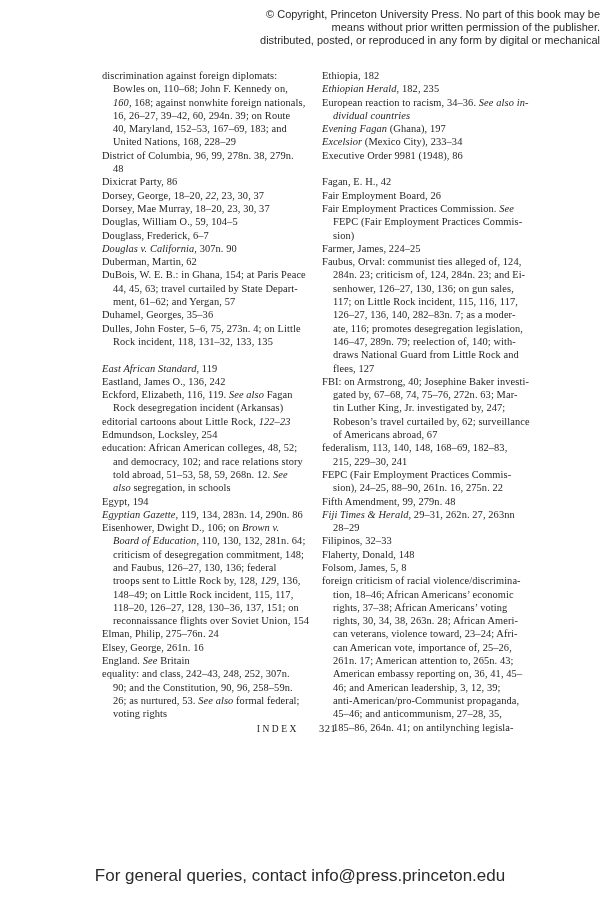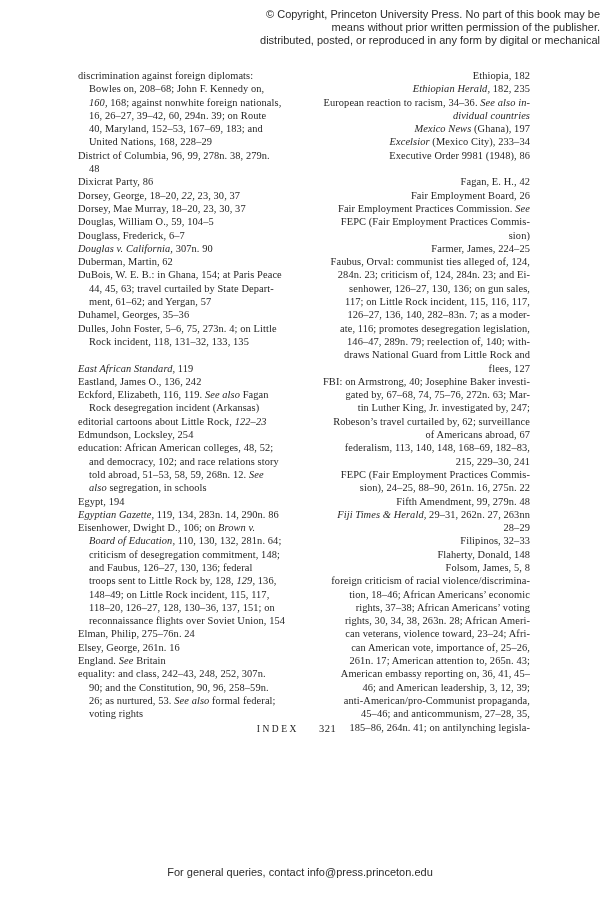--- a/index.html
+++ b/index.html
@@ -7,52 +7,52 @@
     width:600px;height:906px;background:#ffffff;
     font-family:"Liberation Serif", serif;color:#1f1f1f;
   }
   .page{position:relative;width:600px;height:906px;background:#fff;overflow:hidden;}
   .copyright{
     position:absolute;top:8px;left:0;width:100%;text-align:right;
     font-family:"Liberation Sans", sans-serif;font-size:11px;line-height:13px;color:#2b2b2b;
   }
   .columns{position:absolute;top:69px;left:78px;display:flex;gap:8px;}
   .col{font-size:10.4px;line-height:13.3px;letter-spacing:0.1px;}
-  .col-left{width:212px;}
-  .col-right{width:232px;text-align:right;}
+  .col-left{width:212px;margin-left:24px;}
+  .col-right{width:232px;}
   .line{white-space:nowrap;height:13.3px;}
   .line.cont{padding-left:11px;}
   .line.blank{height:13.3px;}
   .it{font-style:italic;}
   .running-footer{
     position:absolute;top:723px;left:78px;width:437px;text-align:center;
     font-size:10.5px;color:#222;
   }
   .index-label{font-size:9.5px;letter-spacing:2.5px;margin-right:20px;}
   .page-number{font-size:10.5px;letter-spacing:0.5px;}
   .contact{
     position:absolute;top:866px;left:0;width:100%;text-align:center;
-    font-family:"Liberation Sans", sans-serif;font-size:11px;color:#2b2b2b;
+    font-family:"Liberation Sans", sans-serif;font-size:17px;color:#2b2b2b;
   }
 </style>
 </head>
 <body>
 
 <div class="page">
 
   <header class="copyright">
       <div>© Copyright, Princeton University Press. No part of this book may be</div>
       <div>means without prior written permission of the publisher.</div>
       <div>distributed, posted, or reproduced in any form by digital or mechanical</div>
     </header>
 
   <main class="columns">
     <div class="col col-left">
         <div class="line"><span>discrimination against foreign diplomats:</span></div>
-        <div class="line cont"><span>Bowles on, 208–68; John F. Kennedy on,</span></div>
+        <div class="line cont"><span>Bowles on, 110–68; John F. Kennedy on,</span></div>
         <div class="line cont"><span class="it">160,</span><span> 168; against nonwhite foreign nationals,</span></div>
         <div class="line cont"><span>16, 26–27, 39–42, 60, 294n. 39; on Route</span></div>
         <div class="line cont"><span>40, Maryland, 152–53, 167–69, 183; and</span></div>
         <div class="line cont"><span>United Nations, 168, 228–29</span></div>
         <div class="line"><span>District of Columbia, 96, 99, 278n. 38, 279n.</span></div>
         <div class="line cont"><span>48</span></div>
         <div class="line"><span>Dixicrat Party, 86</span></div>
         <div class="line"><span>Dorsey, George, 18–20, </span><span class="it">22,</span><span> 23, 30, 37</span></div>
         <div class="line"><span>Dorsey, Mae Murray, 18–20, 23, 30, 37</span></div>
         <div class="line"><span>Douglas, William O., 59, 104–5</span></div>
@@ -92,21 +92,21 @@
         <div class="line"><span>equality: and class, 242–43, 248, 252, 307n.</span></div>
         <div class="line cont"><span>90; and the Constitution, 90, 96, 258–59n.</span></div>
         <div class="line cont"><span>26; as nurtured, 53. </span><span class="it">See also</span><span> formal federal;</span></div>
         <div class="line cont"><span>voting rights</span></div>
       </div>
     <div class="col col-right">
         <div class="line"><span>Ethiopia, 182</span></div>
         <div class="line"><span class="it">Ethiopian Herald,</span><span> 182, 235</span></div>
         <div class="line"><span>European reaction to racism, 34–36. </span><span class="it">See also in-</span></div>
         <div class="line cont"><span class="it">dividual countries</span></div>
-        <div class="line"><span class="it">Mexico News</span><span> (Ghana), 197</span></div>
+        <div class="line"><span class="it">Evening Fagan</span><span> (Ghana), 197</span></div>
         <div class="line"><span class="it">Excelsior</span><span> (Mexico City), 233–34</span></div>
         <div class="line"><span>Executive Order 9981 (1948), 86</span></div>
         <div class="line blank"></div>
         <div class="line"><span>Fagan, E. H., 42</span></div>
         <div class="line"><span>Fair Employment Board, 26</span></div>
         <div class="line"><span>Fair Employment Practices Commission. </span><span class="it">See</span></div>
         <div class="line cont"><span>FEPC (Fair Employment Practices Commis-</span></div>
         <div class="line cont"><span>sion)</span></div>
         <div class="line"><span>Farmer, James, 224–25</span></div>
         <div class="line"><span>Faubus, Orval: communist ties alleged of, 124,</span></div>

